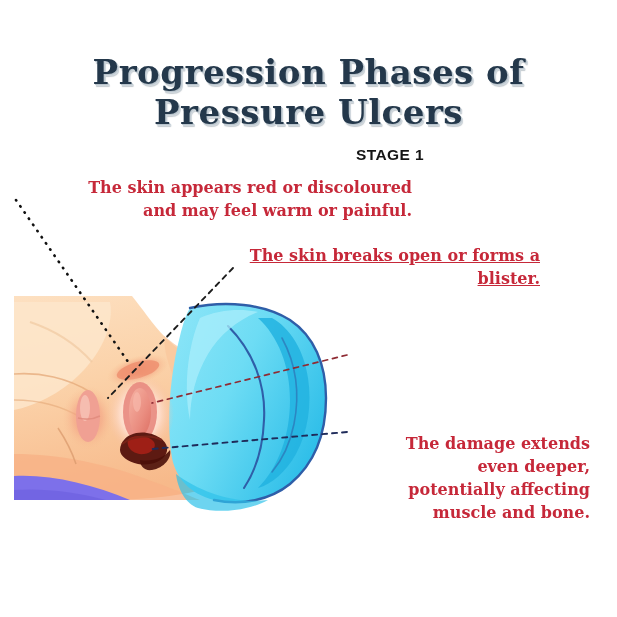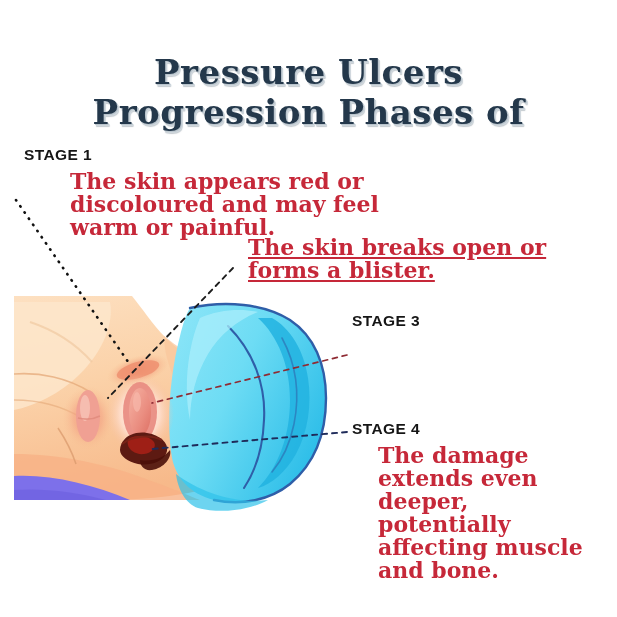--- a/index.html
+++ b/index.html
@@ -33,37 +33,38 @@
     color: #24384b;
     text-shadow:
        1px 1px 0 #b9c4cc,
        2px 2px 0 #cfd7dd,
        2px 3px 1px rgba(150,160,170,0.55);
   }
 
   
   .stage {
     position: absolute;
+    text-align: right;
   }
   .stage-label {
     font-family: "Liberation Sans", sans-serif;
     font-weight: bold;
     font-size: 15.5px;
     letter-spacing: 0.4px;
     color: #151515;
     margin: 0 0 6px 0;
     white-space: nowrap;
   }
   .stage-body {
     font-family: "DejaVu Serif", "Liberation Serif", serif;
     font-weight: bold;
-    font-size: 22px;
+    font-size: 16px;
     line-height: 23px;
     color: #c62839;
-    margin: 4px;
+    margin: 12px;
   }
   .indent-1 { margin-left: 46px; }
   .indent-2 { margin-left: 26px; text-decoration: underline; }
   .indent-3 { margin-left: 26px; }
   .indent-4 { margin-left: 26px; }
 
   #stage-1 { left: 24px;  top: 146px; width: 400px; }
   #stage-2 { left: 222px; top: 232px; width: 330px; }
   #stage-3 { left: 352px; top: 312px; width: 250px; }
   #stage-4 { left: 352px; top: 420px; width: 250px; }
@@ -85,22 +86,22 @@
     top: 0;
     width: 617px;
     height: 617px;
     pointer-events: none;
   }
 </style>
 </head>
 <body>
 
 <div class="title-block">
+  <div class="title-line">Progression Phases of</div>
   <div class="title-line">Pressure Ulcers</div>
-  <div class="title-line">Progression Phases of</div>
 </div>
 
 <div id="illustration">
   <svg width="320" height="240" viewBox="0 0 320 240" xmlns="http://www.w3.org/2000/svg">
     <defs>
       <clipPath id="frameClip">
         <rect x="0" y="0" width="320" height="240"></rect>
       </clipPath>
       <radialGradient id="gErythema" cx="50%" cy="50%" r="50%">
         <stop offset="0%" stop-color="#ef8d72" stop-opacity="0.95"></stop>
@@ -219,19 +220,17 @@
 <div class="stage" id="stage-1">
   <p class="stage-label">STAGE 1</p>
   <p class="stage-body indent-1">The skin appears red or discoloured and may feel warm or painful.</p>
 </div>
 
 <div class="stage" id="stage-2">
   <p class="stage-body indent-2">The skin breaks open or forms a blister.</p>
 </div>
 
 <div class="stage" id="stage-3">
-  <p class="stage-label">STAGE 3</p>
 </div>
 
 <div class="stage" id="stage-4">
-  <p class="stage-label">STAGE 4</p>
   <p class="stage-body indent-4">The damage extends even deeper, potentially affecting muscle and bone.</p>
 </div>
 
 </body></html>

